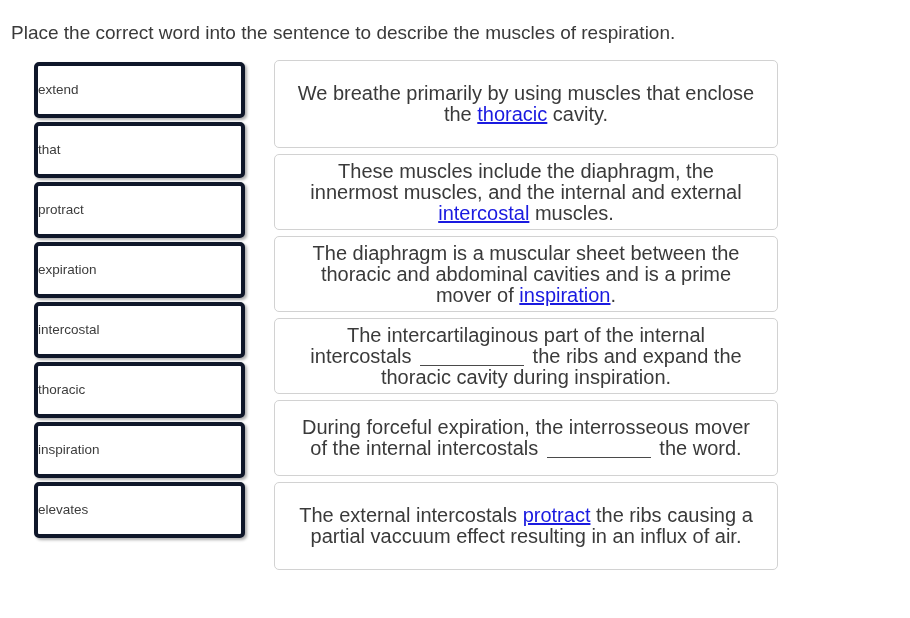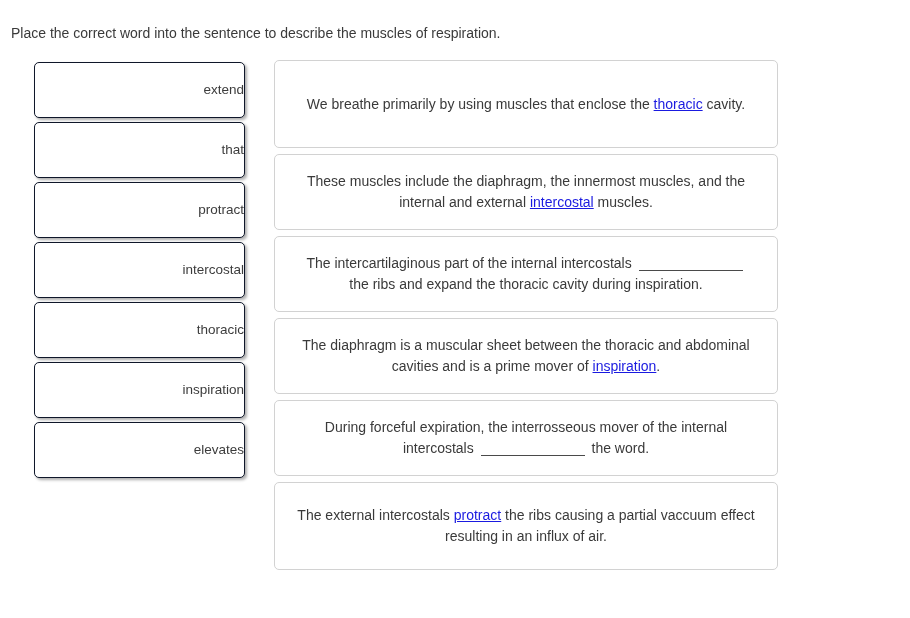--- a/index.html
+++ b/index.html
@@ -13,46 +13,46 @@
     font-family: "Liberation Sans", sans-serif;
     color: #333333;
     overflow: hidden;
     position: relative;
   }
 
   .prompt {
     position: absolute;
     left: 11px;
     top: 23px;
-    font-size: 14px;
+    font-size: 19px;
     line-height: 20px;
     color: #3a3a3a;
     white-space: nowrap;
   }
 
   
   .wordbank {
     position: absolute;
     left: 34px;
     top: 62px;
     width: 211px;
   }
   .word-tile {
     position: relative;
     box-sizing: border-box;
     width: 211px;
     height: 56px;
     margin-bottom: 4px;
     background: #ffffff;
-    border: 1px solid #0f172a;
+    border: 4px solid #0f172a;
     border-radius: 5px;
     box-shadow: 2px 2px 3px rgba(0,0,0,0.32);
     display: flex;
     align-items: center;
-    justify-content: flex-end;
+    justify-content: flex-start;
     cursor: pointer;
   }
   .word-tile-label {
     font-size: 13.5px;
     color: #3c3c3c;
     line-height: 16px;
     user-select: none;
   }
 
   
@@ -71,21 +71,21 @@
     margin-bottom: 6px;
     display: flex;
     align-items: center;
     justify-content: center;
     padding: 10px 22px;
   }
   .sentence-card.h-tall { height: 88px; }
   .sentence-card.h-std  { height: 76px; }
 
   .sentence-text {
-    font-size: 14px;
+    font-size: 20px;
     line-height: 21px;
     text-align: center;
     color: #3a3a3a;
   }
   .answer-filled {
     color: #1a1ae0;
     text-decoration: underline;
     cursor: pointer;
   }
   .answer-blank {
@@ -107,20 +107,23 @@
     <div class="word-tile">
       <span class="word-tile-label">extend</span>
     </div>
     <div class="word-tile">
       <span class="word-tile-label">that</span>
     </div>
     <div class="word-tile">
       <span class="word-tile-label">protract</span>
     </div>
     <div class="word-tile">
+      <span class="word-tile-label">expiration</span>
+    </div>
+    <div class="word-tile">
       <span class="word-tile-label">intercostal</span>
     </div>
     <div class="word-tile">
       <span class="word-tile-label">thoracic</span>
     </div>
     <div class="word-tile">
       <span class="word-tile-label">inspiration</span>
     </div>
     <div class="word-tile">
       <span class="word-tile-label">elevates</span>
@@ -128,24 +131,24 @@
   </div>
 
 <div class="sentences">
     <div class="sentence-card h-tall">
       <div class="sentence-text"><span>We breathe primarily by using muscles that enclose the </span><span class="answer-filled">thoracic</span><span> cavity.</span></div>
     </div>
     <div class="sentence-card h-std">
       <div class="sentence-text"><span>These muscles include the diaphragm, the innermost muscles, and the internal and external </span><span class="answer-filled">intercostal</span><span> muscles.</span></div>
     </div>
     <div class="sentence-card h-std">
-      <div class="sentence-text"><span>The intercartilaginous part of the internal intercostals </span><span class="answer-blank"></span><span> the ribs and expand the thoracic cavity during inspiration.</span></div>
+      <div class="sentence-text"><span>The diaphragm is a muscular sheet between the thoracic and abdominal cavities and is a prime mover of </span><span class="answer-filled">inspiration</span><span>.</span></div>
     </div>
     <div class="sentence-card h-std">
-      <div class="sentence-text"><span>The diaphragm is a muscular sheet between the thoracic and abdominal cavities and is a prime mover of </span><span class="answer-filled">inspiration</span><span>.</span></div>
+      <div class="sentence-text"><span>The intercartilaginous part of the internal intercostals </span><span class="answer-blank"></span><span> the ribs and expand the thoracic cavity during inspiration.</span></div>
     </div>
     <div class="sentence-card h-std">
       <div class="sentence-text"><span>During forceful expiration, the interrosseous mover of the internal intercostals </span><span class="answer-blank"></span><span> the word.</span></div>
     </div>
     <div class="sentence-card h-tall">
       <div class="sentence-text"><span>The external intercostals </span><span class="answer-filled">protract</span><span> the ribs causing a partial vaccuum effect resulting in an influx of air.</span></div>
     </div>
   </div>
 
 </body></html>

